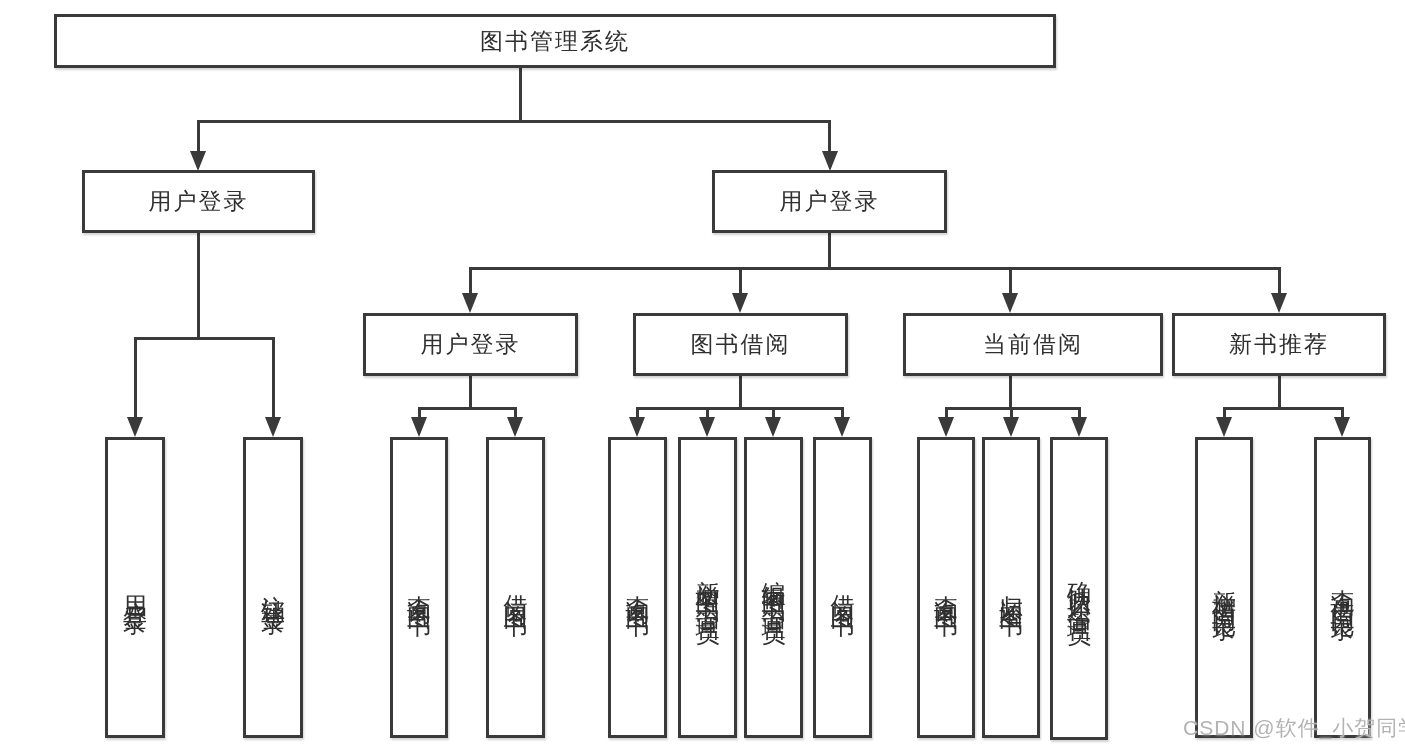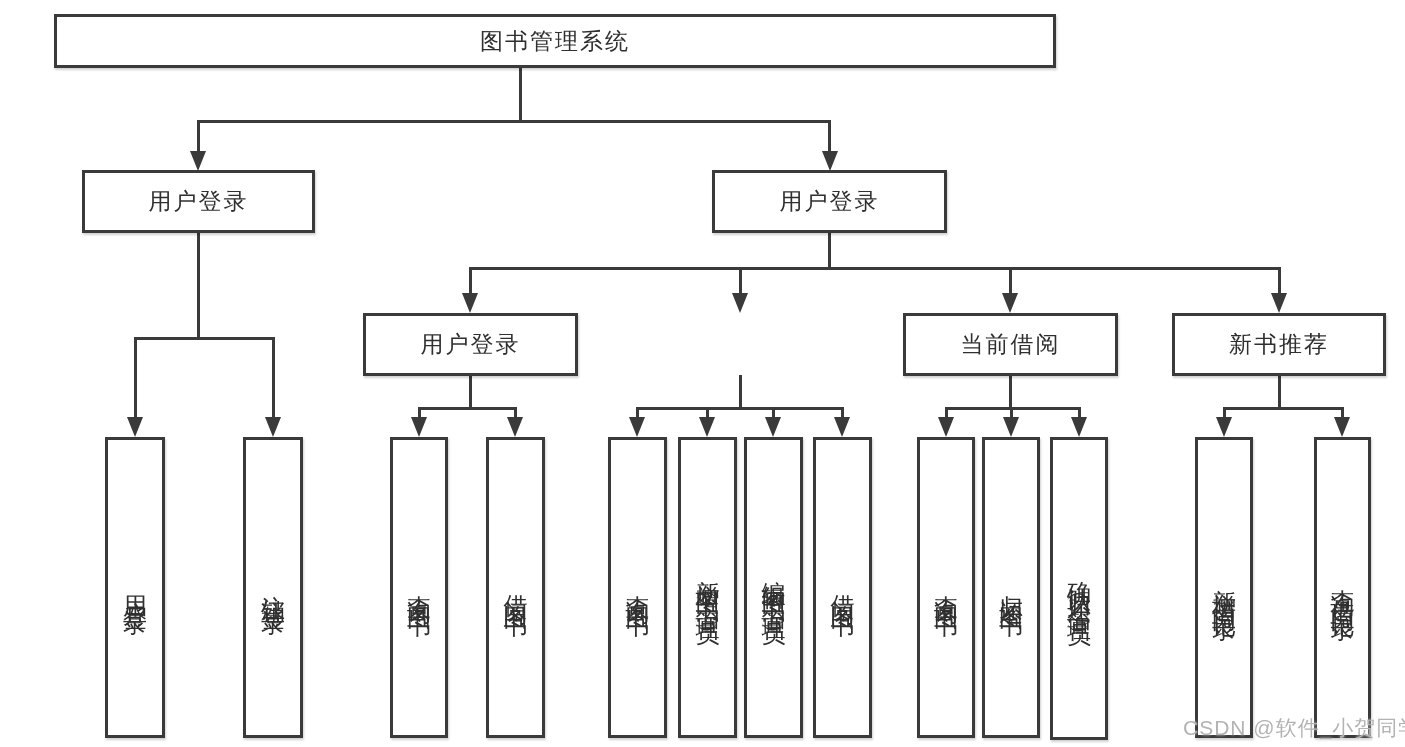--- a/index.html
+++ b/index.html
@@ -76,22 +76,25 @@
   </div>
 
   <div class="box" style="left:712px; top:170px; width:235px; height:63px;">
     <span class="hlabel">用户登录</span>
   </div>
 
   <div class="box" style="left:363px; top:313px; width:215px; height:63px;">
     <span class="hlabel">用户登录</span>
   </div>
 
-
-  <div class="box" style="left:903px; top:313px; width:215px; height:63px;">
+  <div class="box" style="left:633px; top:313px; width:215px; height:63px;">
+    <span class="hlabel">图书借阅</span>
+  </div>
+
+  <div class="box" style="left:903px; top:313px; width:260px; height:63px;">
     <span class="hlabel">当前借阅</span>
   </div>
 
   <div class="box" style="left:1172px; top:313px; width:214px; height:63px;">
     <span class="hlabel">新书推荐</span>
   </div>
 
   <div class="box" style="left:105px; top:437px; width:60px; height:301px;">
     <span class="vlabel">用户登录</span>
   </div>

